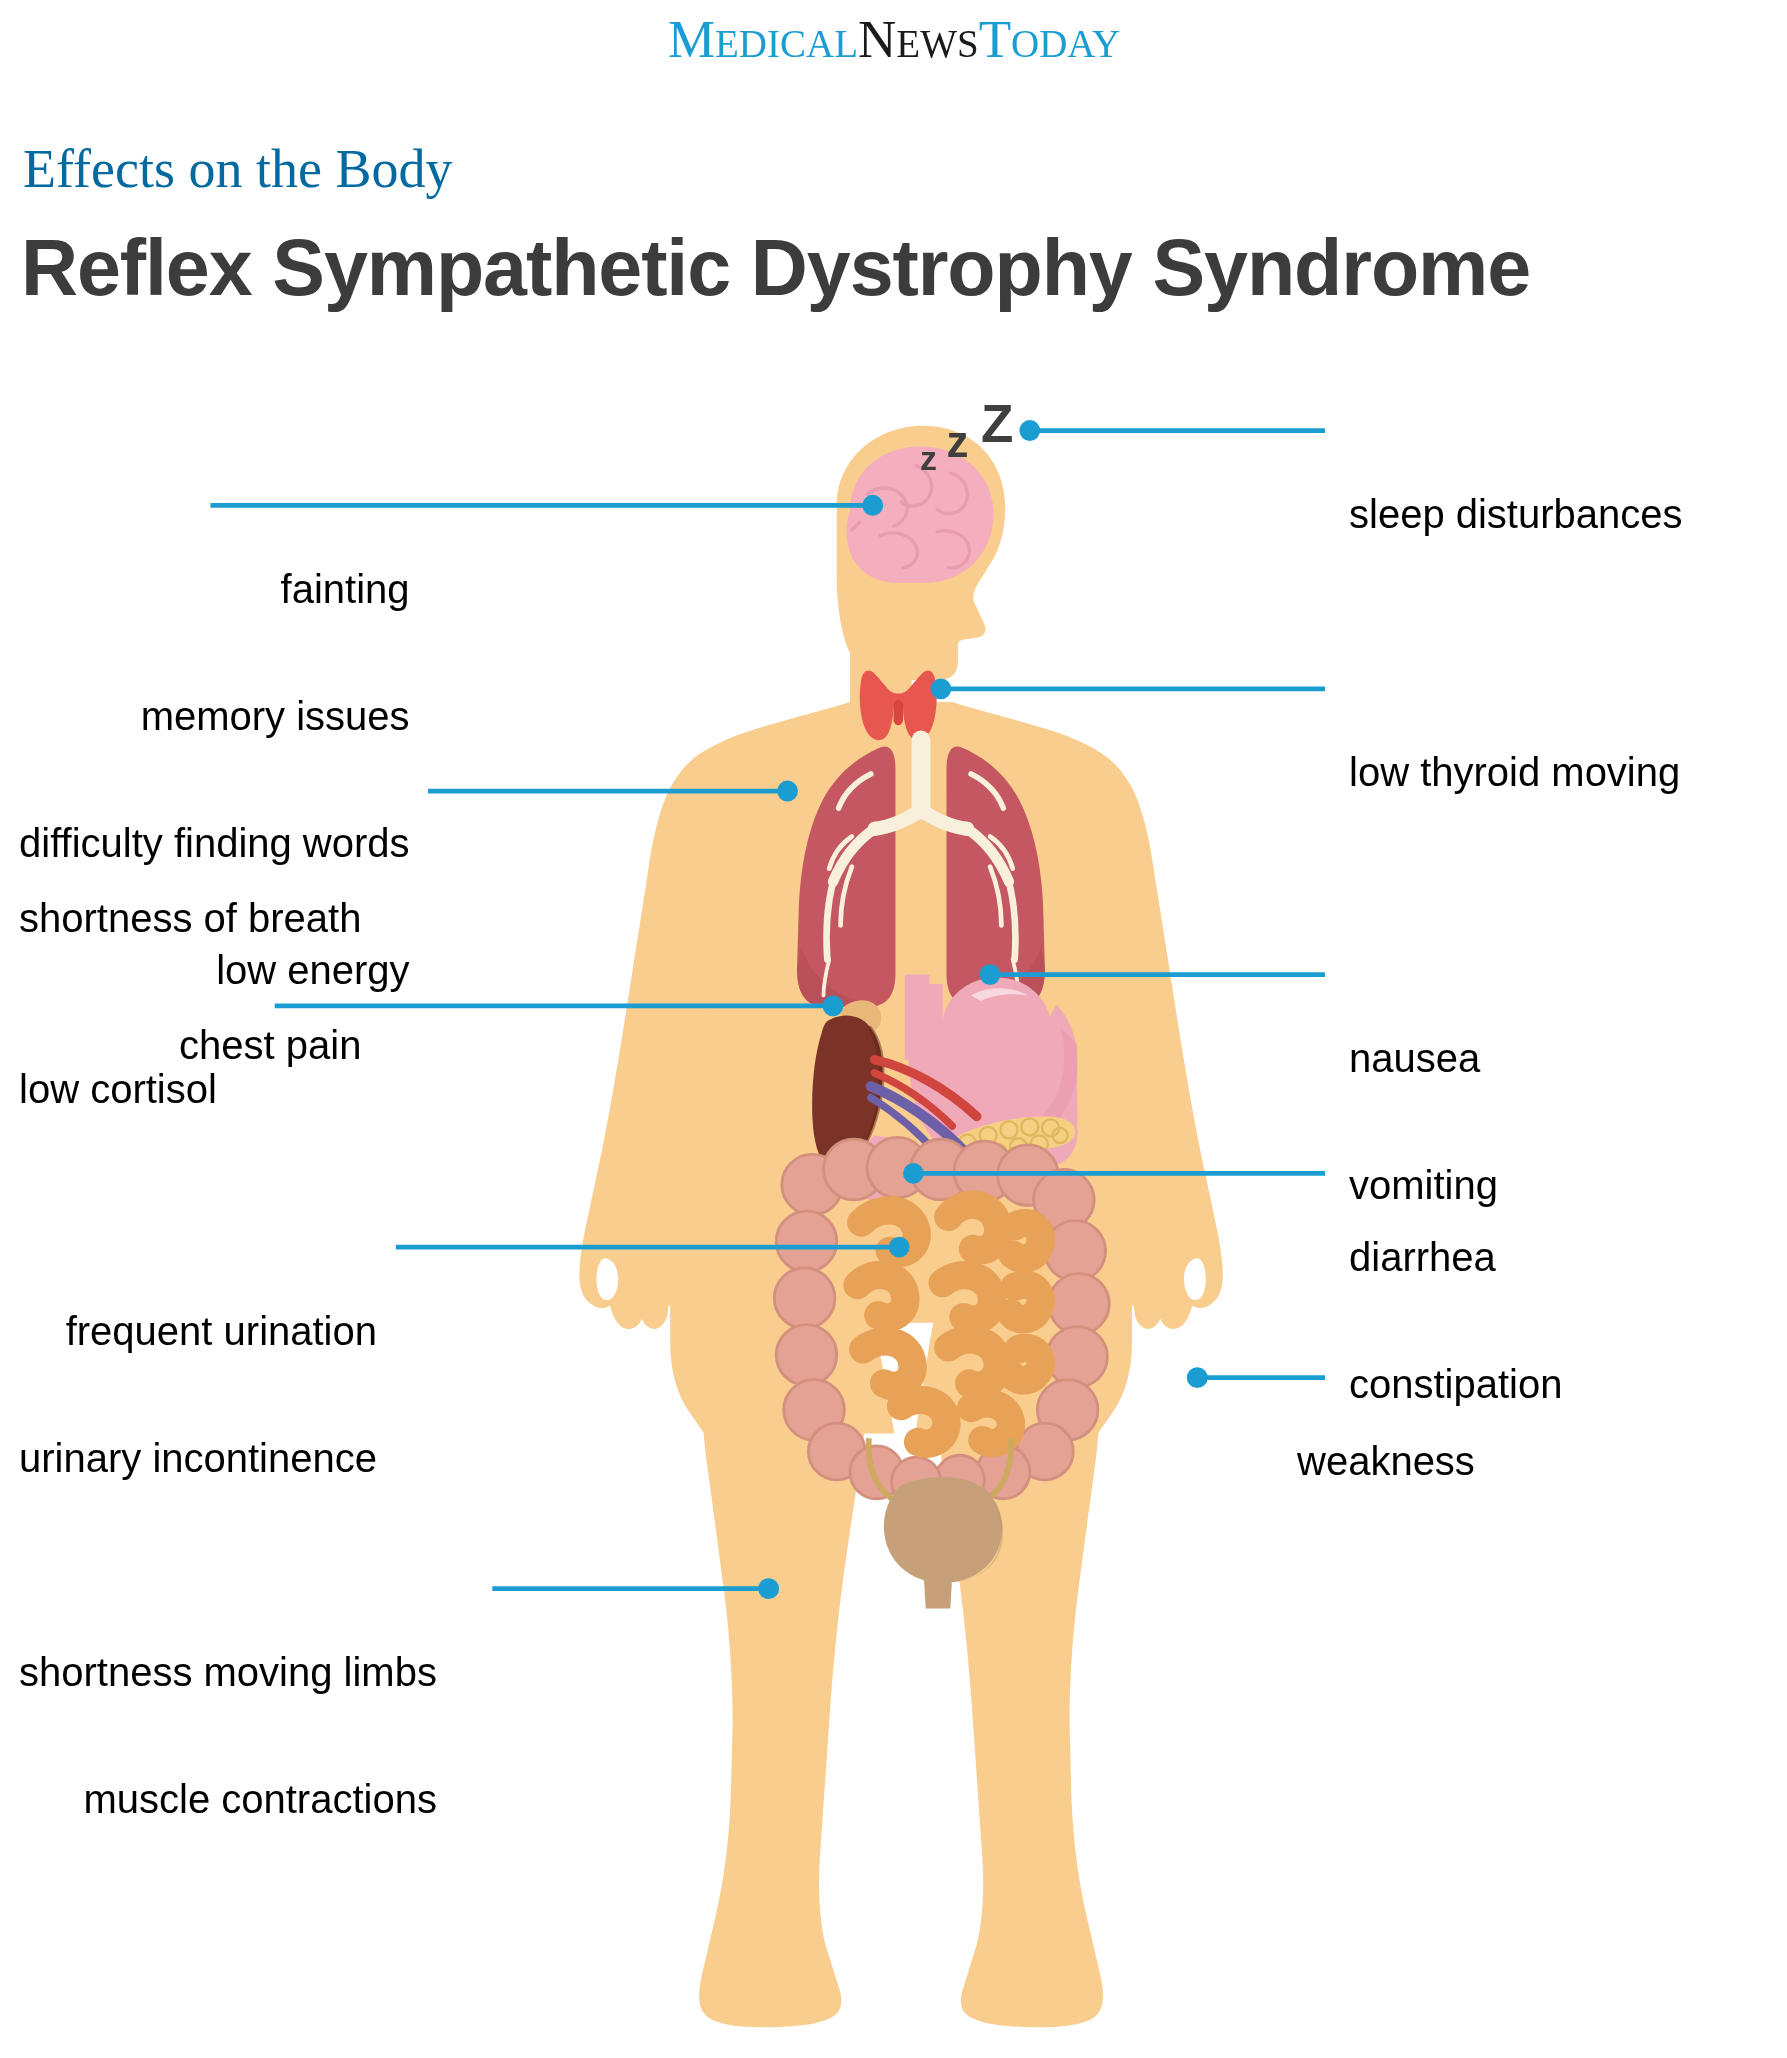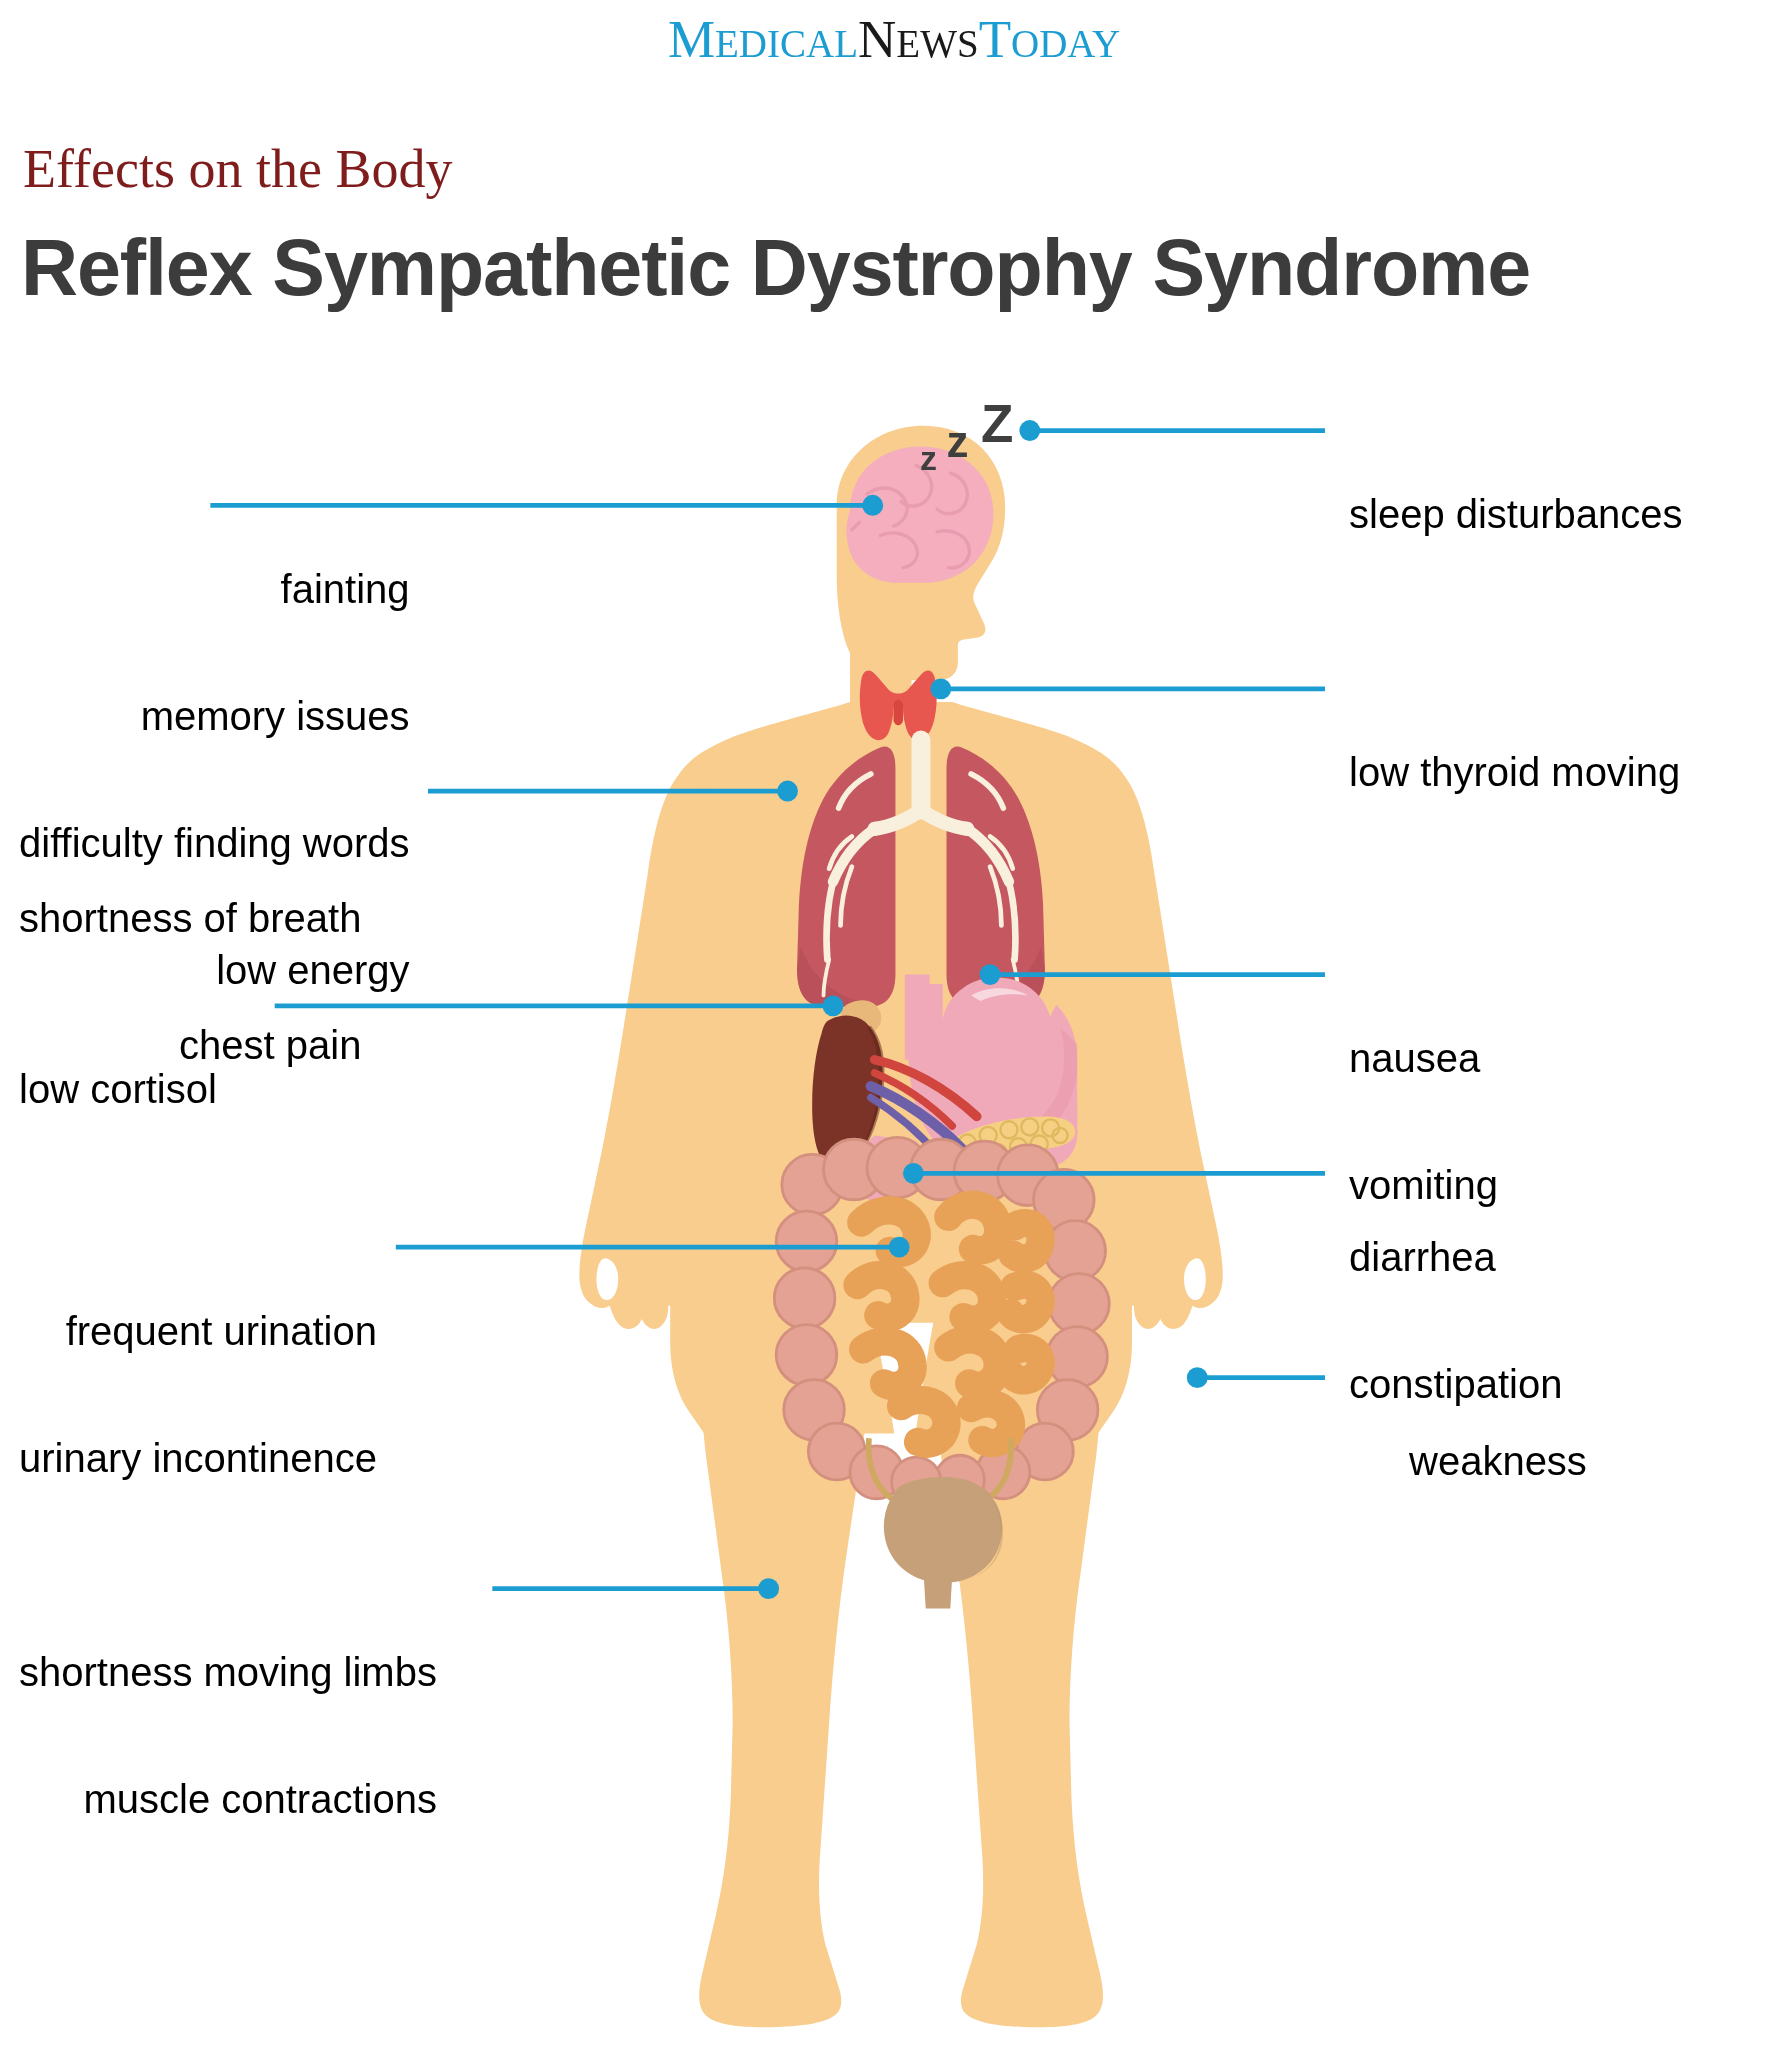--- a/index.html
+++ b/index.html
@@ -38,21 +38,21 @@
   .logo-blue  { color: #1b9dd2; }
   .logo-black { color: #1a1a1a; }
 
   
   #eyebrow {
     position: absolute;
     left: 23px;
     top: 142px;
     font-family: "Liberation Serif", serif;
     font-size: 54px;
-    color: #7f1d1d;
+    color: #0369a1;
     line-height: 1;
     white-space: nowrap;
   }
   #title {
     position: absolute;
     left: 21px;
     top: 216px;
     font-family: "Liberation Sans", sans-serif;
     font-weight: bold;
     font-size: 79px;
@@ -617,18 +617,18 @@
   <div class="label right" style="left:1349px; top:952px;">
     <span class="lbl-line">nausea</span>
     <span class="lbl-line">vomiting</span>
   </div>
 
   <div class="label right" style="left:1349px; top:1151px;">
     <span class="lbl-line">diarrhea</span>
     <span class="lbl-line">constipation</span>
   </div>
 
-  <div class="label right" style="left:1409px; top:1355px;">
+  <div class="label right" style="left:1297px; top:1355px;">
     <span class="lbl-line">weakness</span>
   </div>
 
 </div>
 
 
 </body></html>

